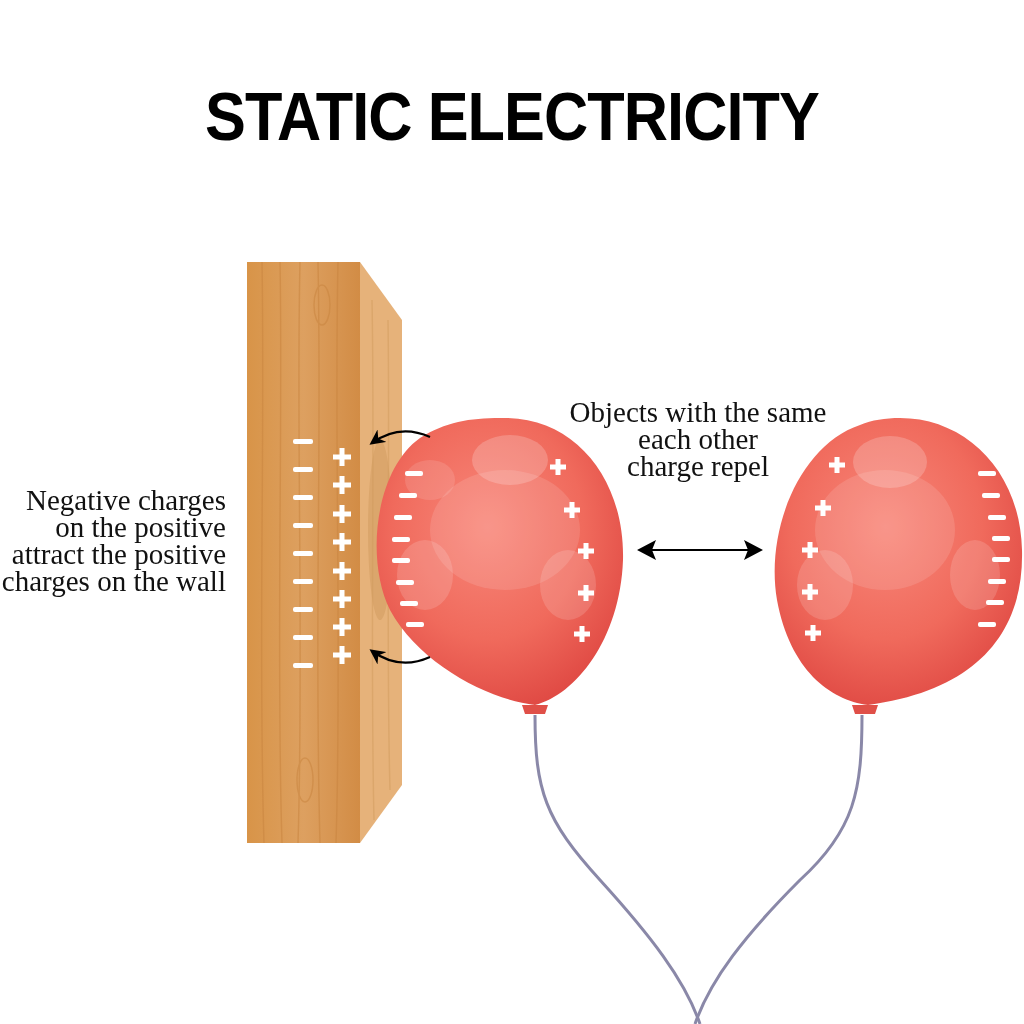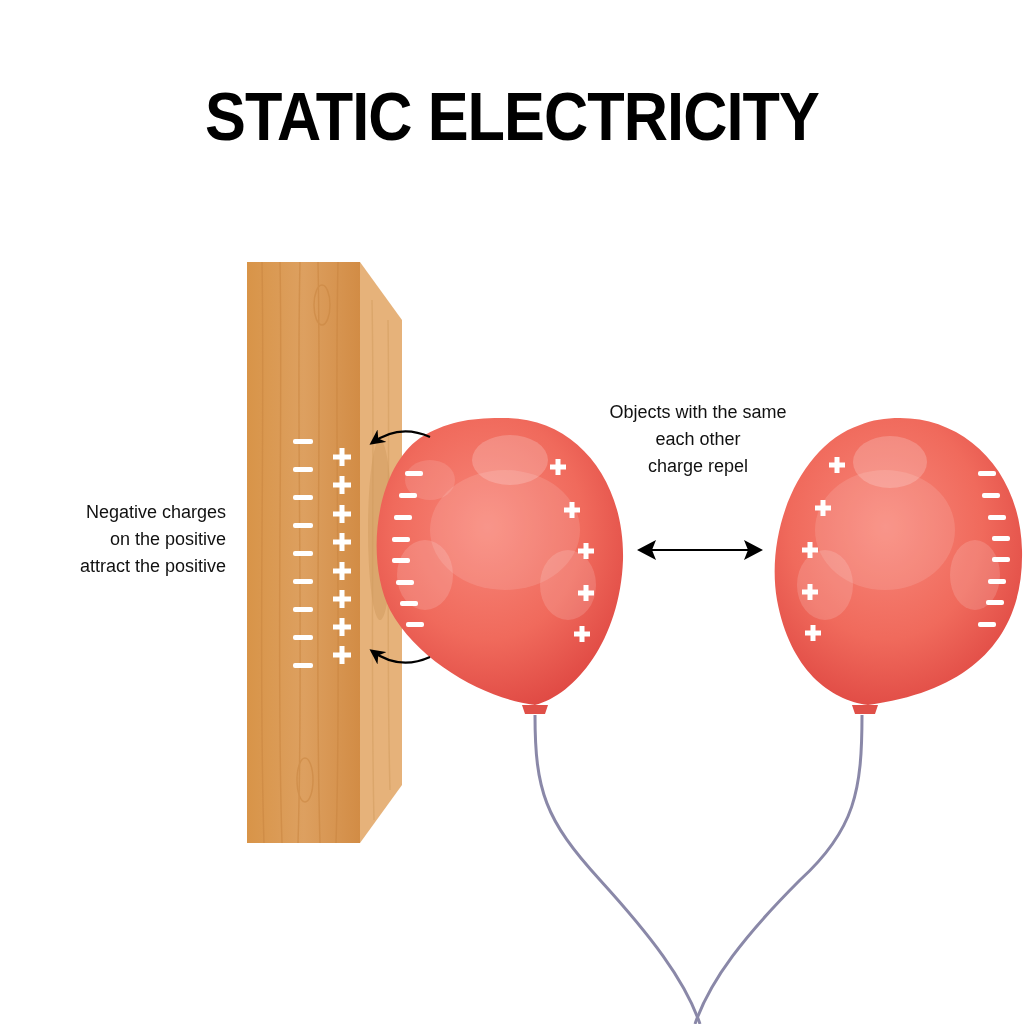--- a/index.html
+++ b/index.html
@@ -3,22 +3,22 @@
 <meta charset="utf-8">
 <style>
   html, body { margin:0; padding:0; background:#ffffff; }
   body { width:1024px; height:1024px; position:relative; overflow:hidden; font-family:"Liberation Sans", sans-serif; }
   .title {
     position:absolute; left:0; top:76px; width:1024px; text-align:center;
     font-family:"Liberation Sans", sans-serif; font-weight:bold; font-size:68px;
     letter-spacing:-1px; color:#000; transform:scaleX(0.9); transform-origin:center;
     line-height:80px;
   }
-  .label { position:absolute; color:#111; font-size:18px; line-height:27px; }
-  .label-left { left:0; top:487px; width:226px; text-align:right;margin-top:12px; }
+  .label { position:absolute; color:#111; font-size:29px; line-height:27px;font-family:Liberation Serif, serif; }
+  .label-left { left:0; top:487px; width:226px; text-align:right; }
   .label-top { left:560px; top:399px; width:276px; text-align:center; }
   svg.scene { position:absolute; left:0; top:0; }
   .sign { fill:#fff; }
 </style>
 </head>
 <body>
 
 <div class="title">STATIC ELECTRICITY</div>
 
 <svg class="scene" width="1024" height="1024" viewBox="0 0 1024 1024">
@@ -197,19 +197,20 @@
     <line x1="648" y1="550" x2="752" y2="550" stroke="#000" stroke-width="2.2"></line>
     <path d="M637,550 L656,540 L652,550 L656,560 Z" fill="#000"></path>
     <path d="M763,550 L744,540 L748,550 L744,560 Z" fill="#000"></path>
   </g>
 </svg>
 
 <div class="label label-left">
   <div>Negative charges</div>
   <div>on the positive</div>
   <div>attract the positive</div>
+  <div>charges on the wall</div>
 </div>
 
 <div class="label label-top">
   <div>Objects with the same</div>
   <div>each other</div>
   <div>charge repel</div>
 </div>
 
 </body></html>

